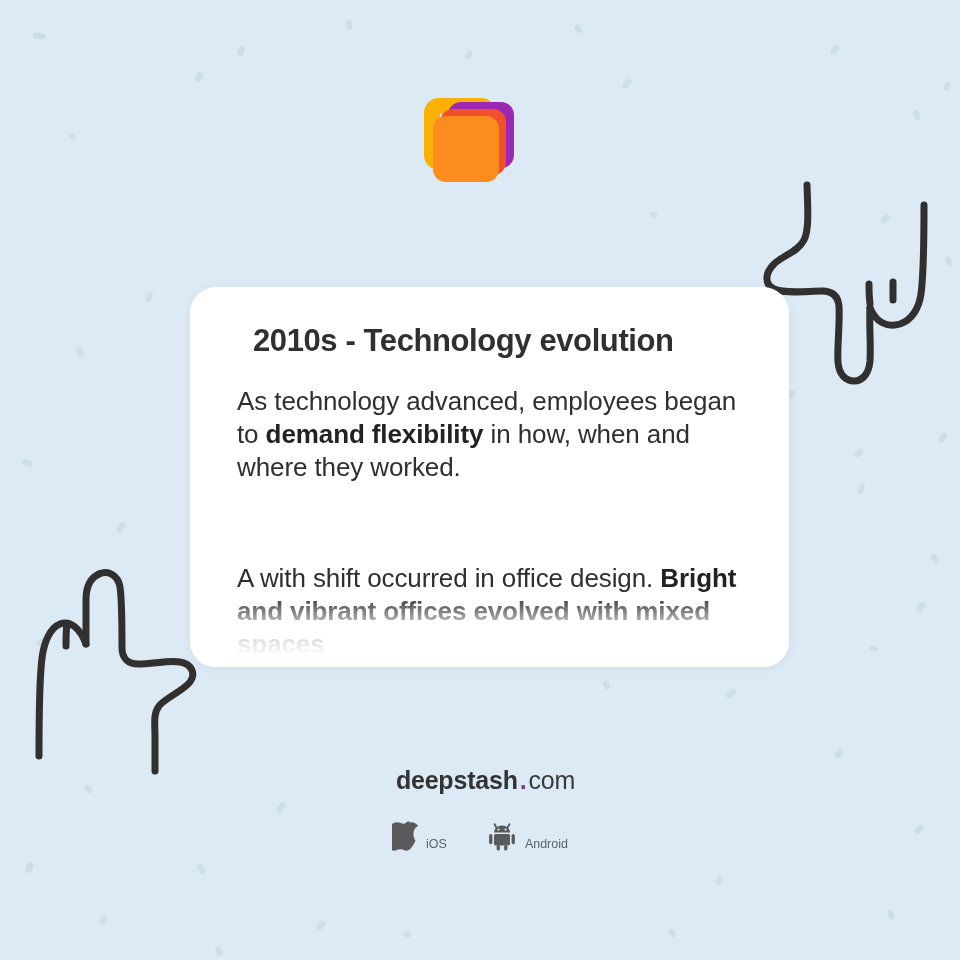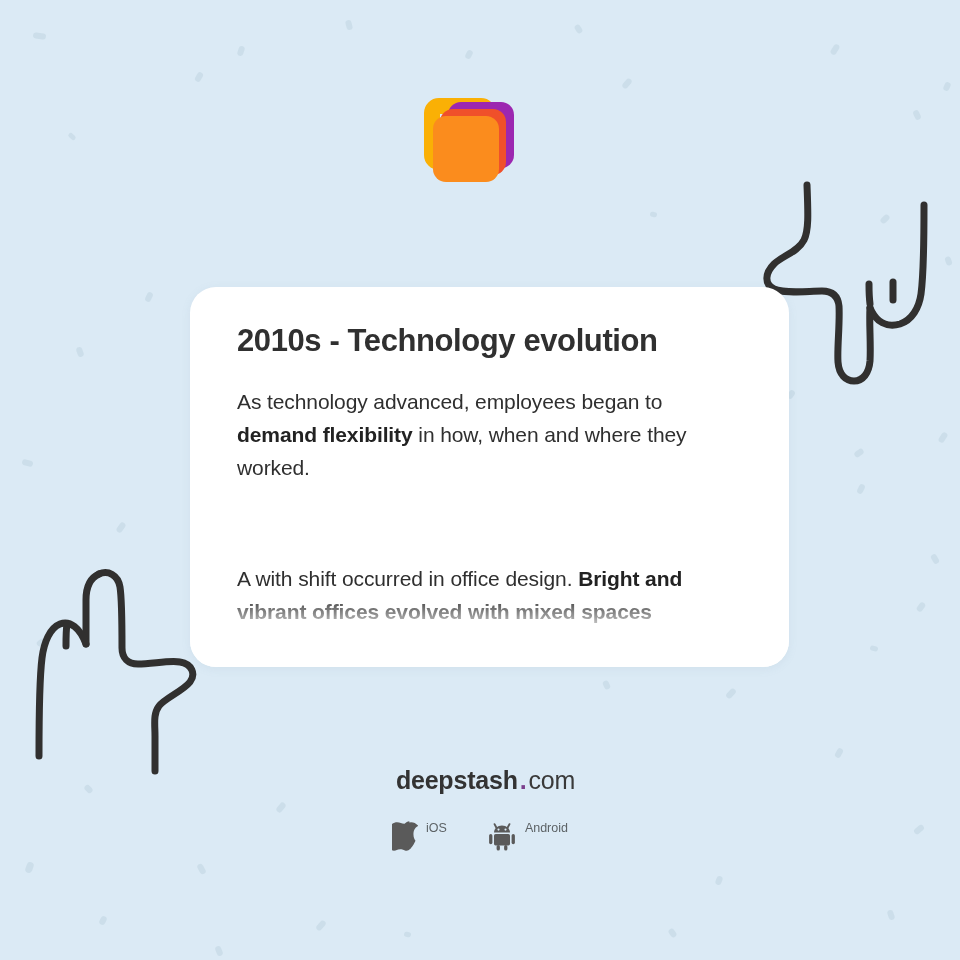--- a/index.html
+++ b/index.html
@@ -87,24 +87,24 @@
   }
   #card-inner {
     padding: 36px 48px 0 47px;
   }
   #card-title {
     font-size: 31px;
     font-weight: bold;
     color: #303030;
     letter-spacing: -0.4px;
     line-height: 1.15;
-    margin: 0 0 26px 0;
+    margin: 0 0 26px 16px;
   }
   .para {
-    font-size: 21px;
+    font-size: 26px;
     line-height: 33px;
     color: #2f2f2f;
     margin: 0;
     letter-spacing: -0.1px;
   }
   .para b { font-weight: bold; color: #222; }
   #para-gap { height: 78px; }
 
   
   #card-fade {
@@ -150,21 +150,21 @@
   #brand-tld { font-weight: normal; color: #3a3a3a; }
 
   #stores {
     display: flex;
     justify-content: center;
     align-items: center;
     gap: 40px;
   }
   .store {
     display: flex;
-    align-items: flex-start;
+    align-items: flex-end;
     gap: 8px;
   }
   .store-label {
     font-size: 12.5px;
     color: #5d6366;
   }
   .store-ico { display: block; }
 </style>
 </head>
 <body>

